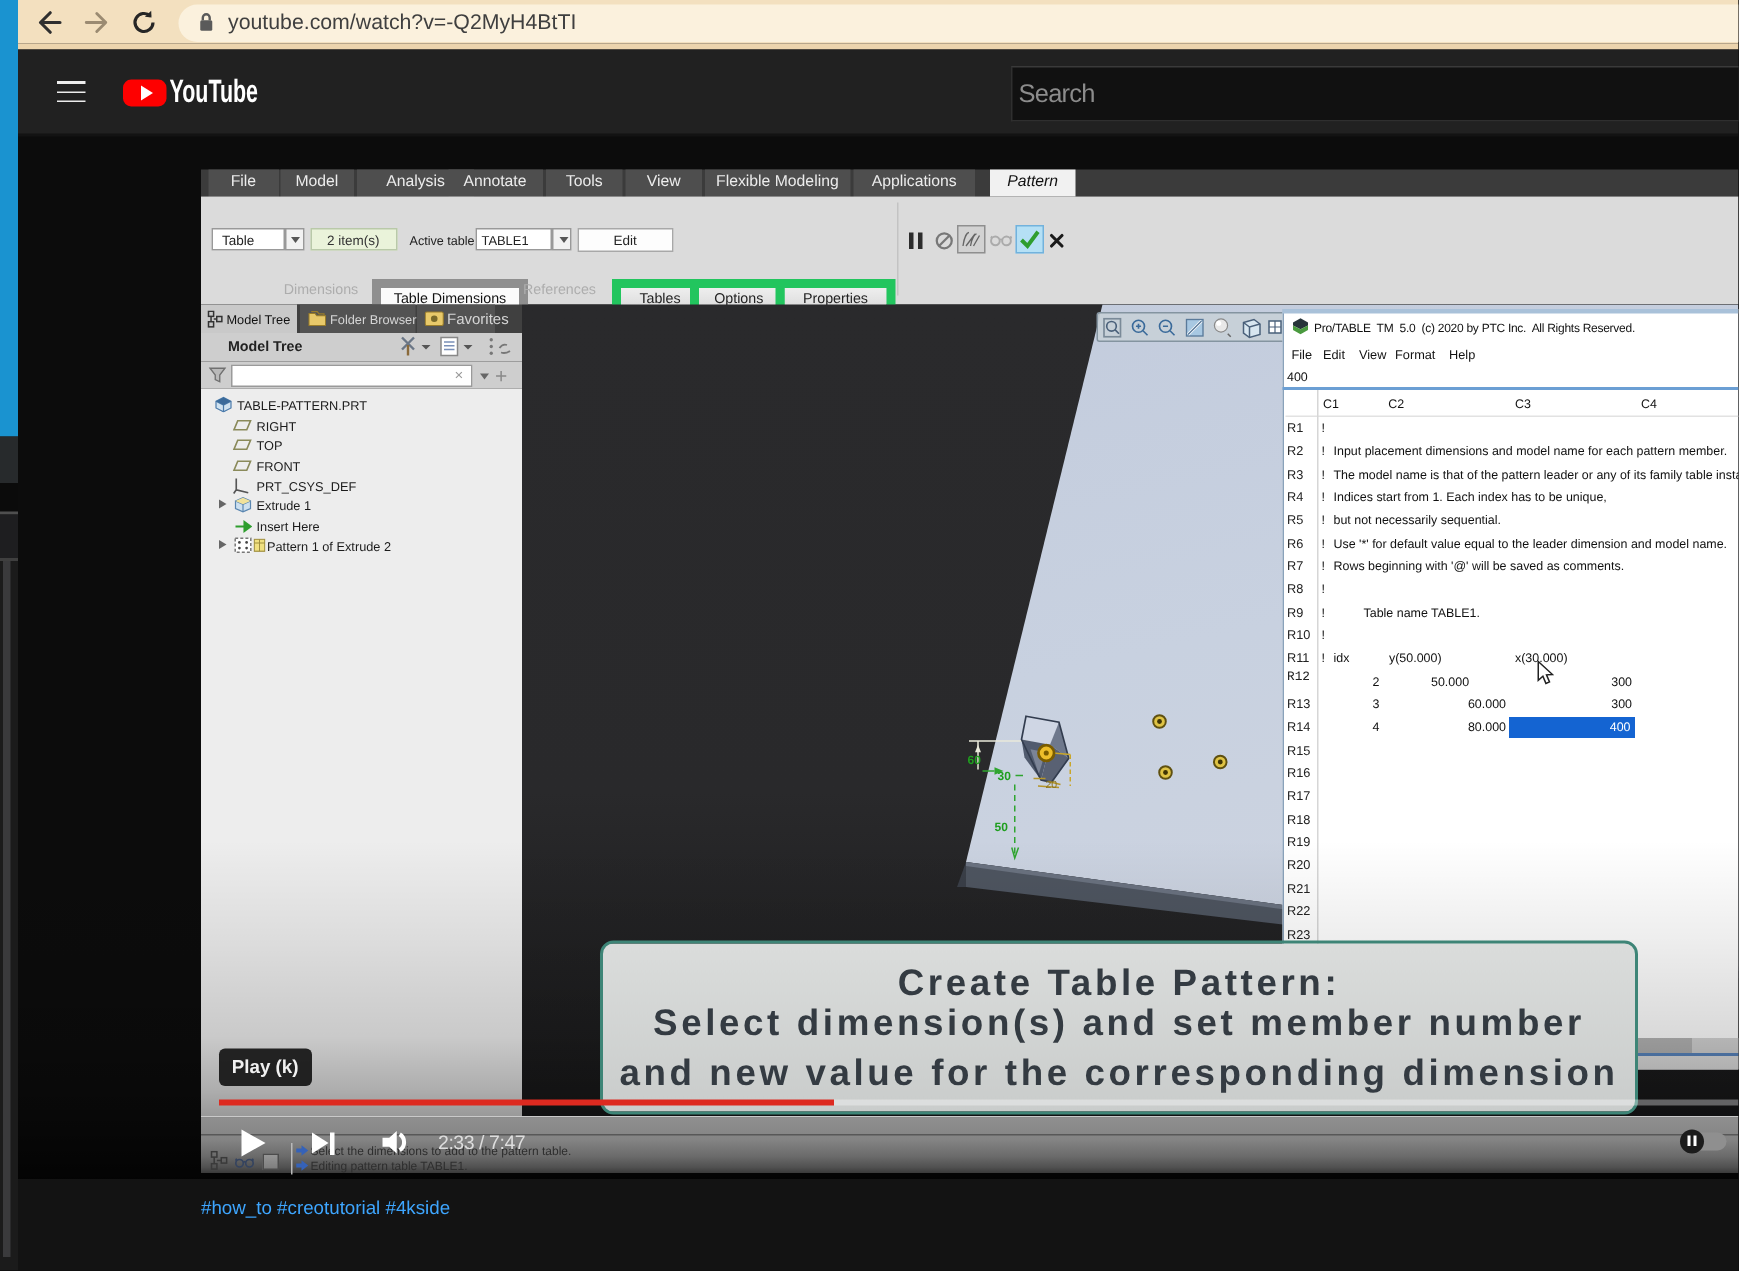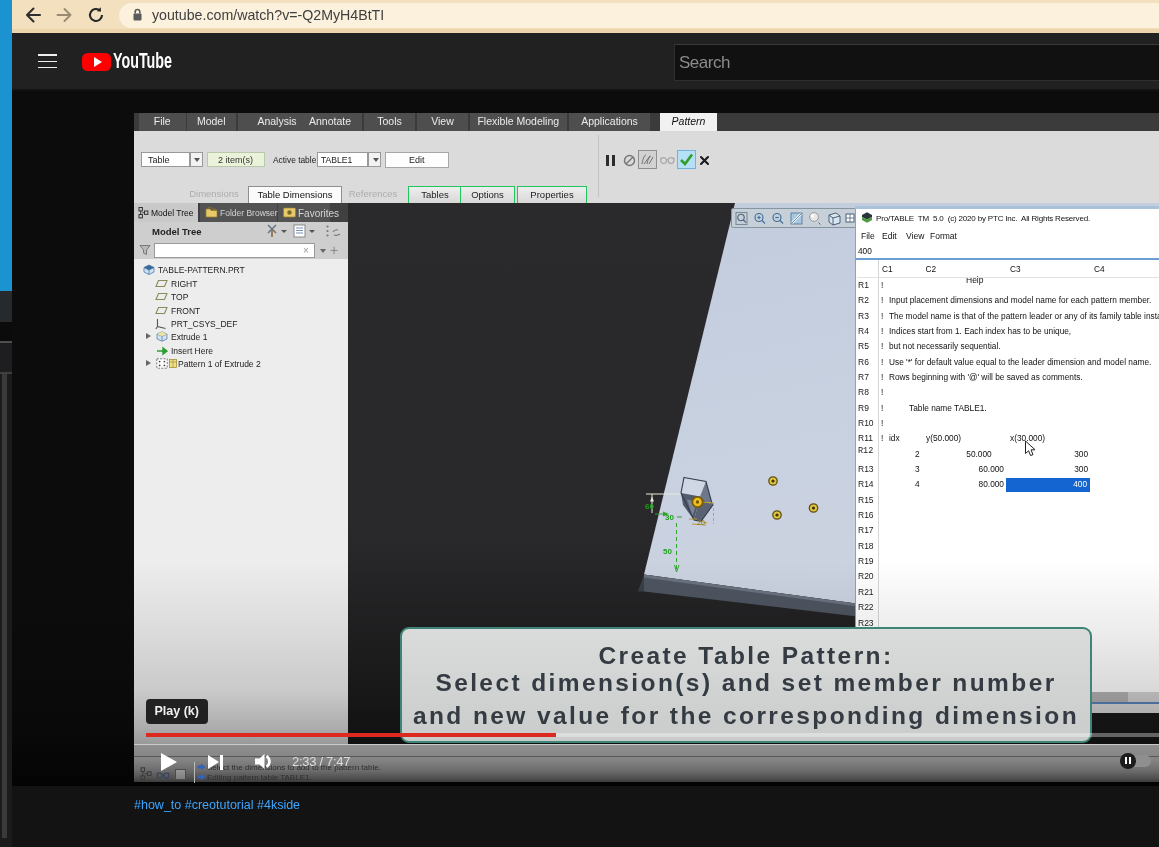--- a/index.html
+++ b/index.html
@@ -1,21 +1,21 @@
 <!DOCTYPE html>
 <html><head>
 <meta charset="utf-8">
 <style>
   html,body{margin:0;padding:0;}
   body{width:1159px;height:847px;background:#131313;font-family:"Liberation Sans",sans-serif;overflow:hidden;}
   #page{position:relative;width:1159px;height:847px;overflow:hidden;}
   .abs{position:absolute;}
   .txt{white-space:nowrap;}
   .ctab{top:113px;height:17.5px;background:#4e4e4e;color:#ececec;font-size:10.5px;line-height:17.5px;text-align:center;}
-  .rbtn{top:186px;height:15.5px;border:1px solid #22c55e;background:linear-gradient(#eeeeee,#d8d8d8);font-size:9.5px;line-height:15.5px;text-align:center;color:#222;}
+  .rbtn{top:186px;height:15.5px;border:6px solid #22c55e;background:linear-gradient(#eeeeee,#d8d8d8);font-size:9.5px;line-height:15.5px;text-align:center;color:#222;}
   .tree-row{position:absolute;font-size:8.5px;color:#1c1c1c;white-space:nowrap;}
   .capline{left:400px;width:692px;text-align:center;font-size:24.5px;font-weight:bold;letter-spacing:2.4px;color:#343b42;}
 </style>
 </head>
 <body>
 <div id="page">
 
 <div class="abs" style="left:0;top:0;width:1159px;height:29px;background:#f3e0bf;"></div>
 <div class="abs" style="left:0;top:29px;width:1159px;height:4px;background:#ecd4ad;"></div>
 <svg class="abs" style="left:23px;top:5px;" width="20" height="20" viewBox="0 0 20 20">
@@ -324,21 +324,21 @@
   <div class="abs" style="left:855px;top:206px;width:304px;height:2.5px;background:#a9c1d9;"></div>
   <svg class="abs" style="left:861px;top:210.5px;" width="12" height="13" viewBox="0 0 12 13">
     <path d="M1 4 L6 1.2 L11 4 L11 6 L6 8.5 L1 6 Z" fill="#27343a"></path>
     <path d="M1 6 L6 8.5 L11 6 L11 9 L6 11.8 L1 9 Z" fill="#4a9a3f"></path>
   </svg>
   <div class="abs txt" style="left:876px;top:213.5px;font-size:8px;letter-spacing:-0.18px;color:#111;">Pro/TABLE&nbsp; TM&nbsp; 5.0&nbsp; (c) 2020 by PTC Inc.&nbsp; All Rights Reserved.</div>
   <div class="abs txt" style="left:861px;top:230.5px;font-size:8.5px;color:#111;">File</div>
   <div class="abs txt" style="left:882px;top:230.5px;font-size:8.5px;color:#111;">Edit</div>
   <div class="abs txt" style="left:906px;top:230.5px;font-size:8.5px;color:#111;">View</div>
   <div class="abs txt" style="left:930px;top:230.5px;font-size:8.5px;color:#111;">Format</div>
-  <div class="abs txt" style="left:966px;top:230.5px;font-size:8.5px;color:#111;margin-top:44px;">Help</div>
+  <div class="abs txt" style="left:966px;top:230.5px;font-size:8.5px;color:#111;">Help</div>
   <div class="abs txt" style="left:858px;top:246px;font-size:8.3px;color:#111;">400</div>
   <div class="abs" style="left:855px;top:257.5px;width:304px;height:2px;background:#6b9fd4;"></div>
   <div class="abs txt" style="left:882px;top:264px;font-size:8.3px;color:#111;">C1</div>
   <div class="abs txt" style="left:925.5px;top:264px;font-size:8.3px;color:#111;">C2</div>
   <div class="abs txt" style="left:1010px;top:264px;font-size:8.3px;color:#111;">C3</div>
   <div class="abs txt" style="left:1094px;top:264px;font-size:8.3px;color:#111;">C4</div>
   <div class="abs" style="left:856.5px;top:276.5px;width:302px;height:1px;background:#e2e2e2;"></div>
   <div class="abs" style="left:878px;top:259.5px;width:1px;height:432px;background:#d6d6d6;"></div>
   <div class="abs txt" style="left:858px;top:279.8px;font-size:8.5px;color:#222;">R1</div>
   <div class="abs txt" style="left:858px;top:295.2px;font-size:8.5px;color:#222;">R2</div>
@@ -378,21 +378,21 @@
   <div class="abs txt" style="left:889px;top:310.5px;font-size:8.3px;color:#111;">The model name is that of the pattern leader or any of its family table instance</div>
   <div class="abs txt" style="left:889px;top:325.9px;font-size:8.3px;color:#111;">Indices start from 1. Each index has to be unique,</div>
   <div class="abs txt" style="left:889px;top:341.2px;font-size:8.3px;color:#111;">but not necessarily sequential.</div>
   <div class="abs txt" style="left:889px;top:356.6px;font-size:8.3px;color:#111;">Use '*' for default value equal to the leader dimension and model name.</div>
   <div class="abs txt" style="left:889px;top:371.9px;font-size:8.3px;color:#111;">Rows beginning with '@' will be saved as comments.</div>
   <div class="abs txt" style="left:909px;top:402.6px;font-size:8.3px;color:#111;">Table name TABLE1.</div>
   <div class="abs txt" style="left:889px;top:433.3px;font-size:8.3px;color:#111;">idx</div>
   <div class="abs txt" style="left:926px;top:433.3px;font-size:8.3px;color:#111;">y(50.000)</div>
   <div class="abs txt" style="left:1010px;top:433.3px;font-size:8.3px;color:#111;">x(30.000)</div>
   <div class="abs txt" style="left:915px;top:448.7px;font-size:8.3px;color:#111;">2</div>
-  <div class="abs" style="left:954px;top:448.7px;width:50px;text-align:center;font-size:8.3px;color:#111;">50.000</div>
+  <div class="abs" style="left:954px;top:448.7px;width:50px;text-align:left;font-size:8.3px;color:#111;">50.000</div>
   <div class="abs" style="left:1038px;top:448.7px;width:50px;text-align:right;font-size:8.3px;color:#111;">300</div>
   <div class="abs txt" style="left:915px;top:464.0px;font-size:8.3px;color:#111;">3</div>
   <div class="abs" style="left:954px;top:464.0px;width:50px;text-align:right;font-size:8.3px;color:#111;">60.000</div>
   <div class="abs" style="left:1038px;top:464.0px;width:50px;text-align:right;font-size:8.3px;color:#111;">300</div>
   <div class="abs txt" style="left:915px;top:479.3px;font-size:8.3px;color:#111;">4</div>
   <div class="abs" style="left:954px;top:479.3px;width:50px;text-align:right;font-size:8.3px;color:#111;">80.000</div>
   <div class="abs" style="left:1006px;top:478.3px;width:84px;height:13.4px;background:#1464d2;"></div>
   <div class="abs" style="left:1037px;top:479.3px;width:50px;text-align:right;font-size:8.3px;color:#fff;">400</div>
 
   <svg class="abs" style="left:1024px;top:440px;" width="12" height="17" viewBox="0 0 12 17">

